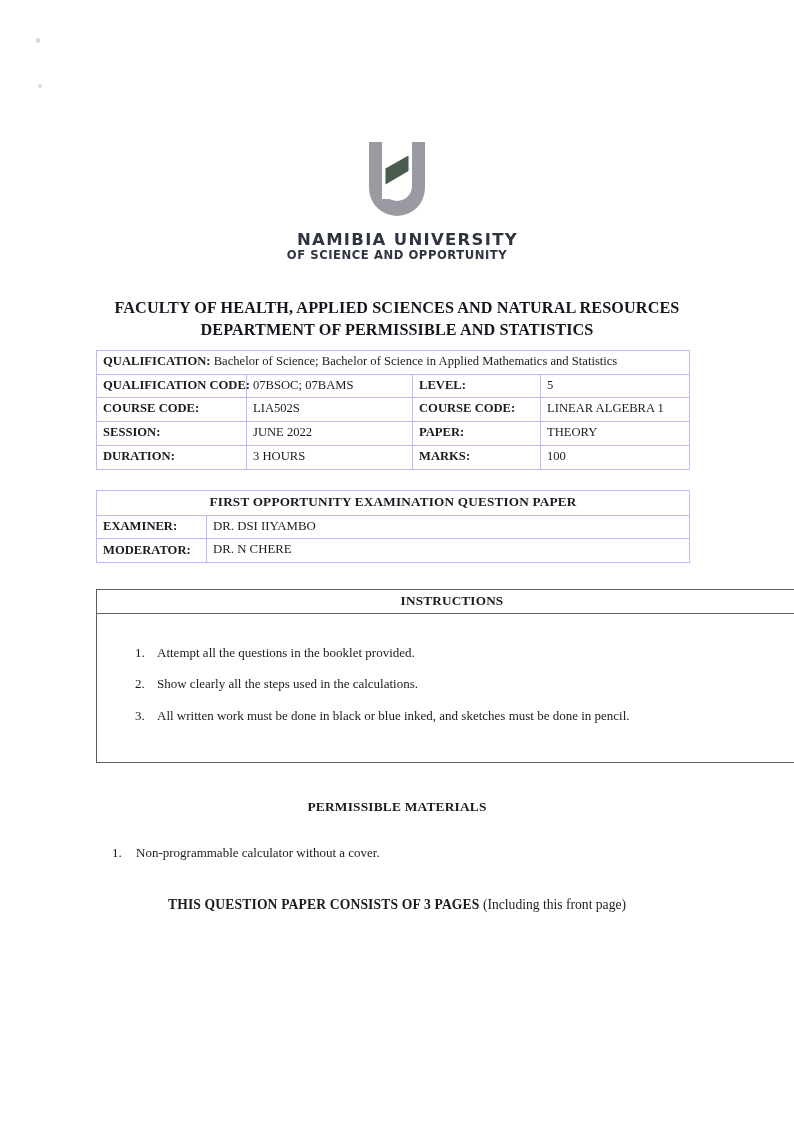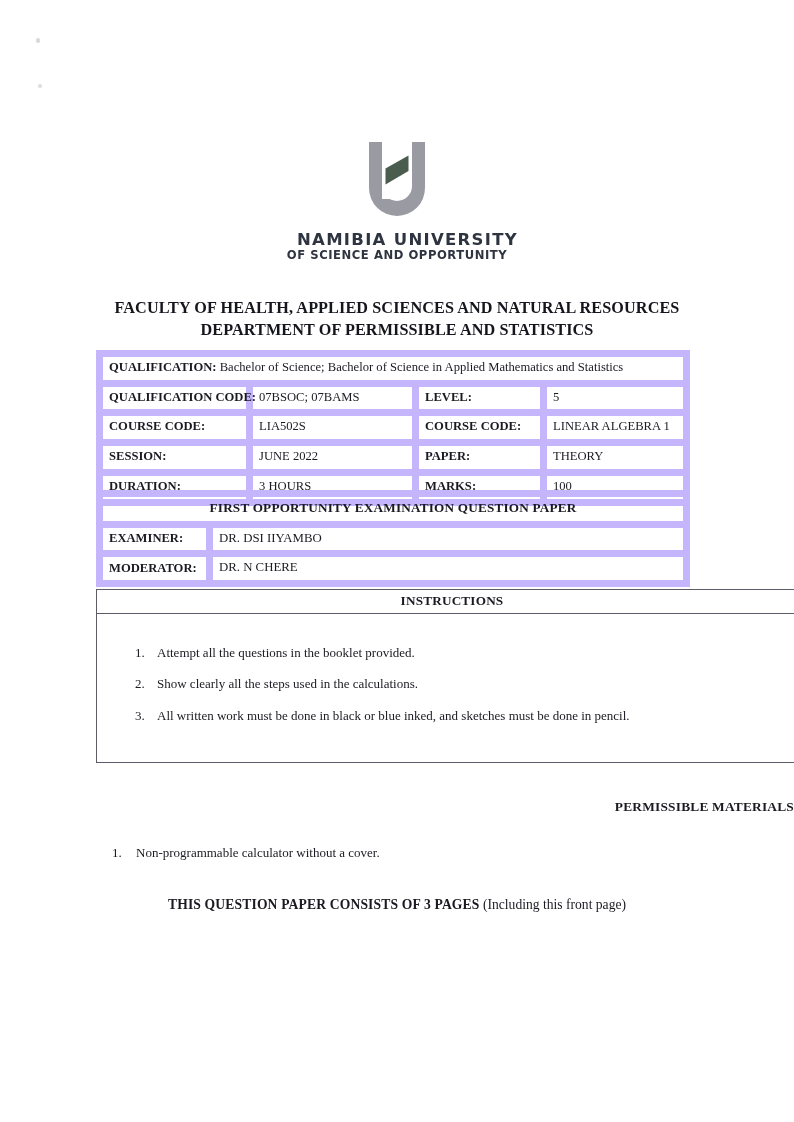--- a/index.html
+++ b/index.html
@@ -70,21 +70,21 @@
   .dept-heading    { top: 321px; font-size: 16.2px; letter-spacing: .1px; }
 
   
   .doc-table {
     position: absolute;
     border-collapse: collapse;
     table-layout: fixed;
     font-size: 12.6px;
   }
   .doc-table td {
-    border: 7px solid #c4b5fd;
+    border: 1px solid #c4b5fd;
     padding: 3px 6px 4px 6px;
     vertical-align: middle;
     line-height: 1.25;
     height: 15px;
   }
   .lbl { font-weight: bold; white-space: nowrap; }
   .val { font-weight: normal; }
 
   
   #qualification-table {
@@ -156,21 +156,21 @@
     position: absolute;
     left: 0;
     top: 0;
   }
 
   
   #permissible-title {
     position: absolute;
     left: 0; right: 0;
     top: 799px;
-    text-align: right;
+    text-align: center;
     font-weight: bold;
     font-size: 13.4px;
     letter-spacing: .2px;
   }
   #permissible-list {
     position: absolute;
     left: 112px;
     top: 844px;
     width: 580px;
     margin: 0;

